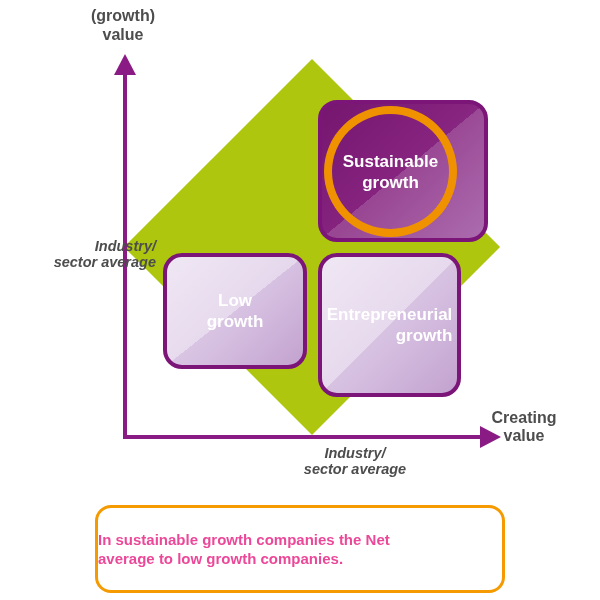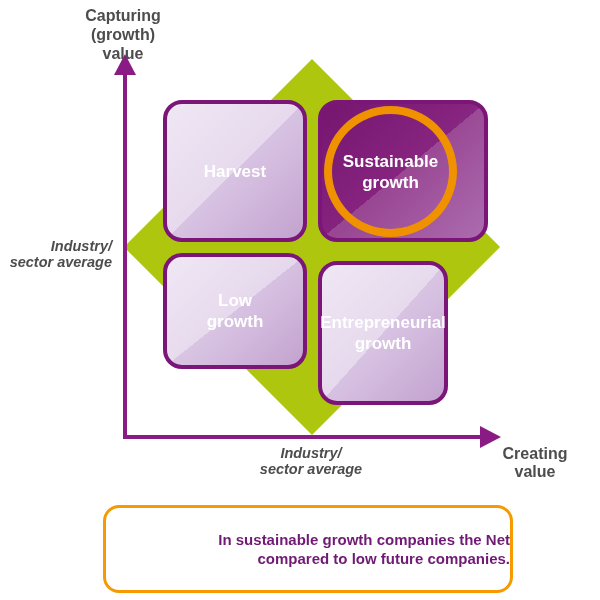--- a/index.html
+++ b/index.html
@@ -26,24 +26,24 @@
     left:480px;top:426px;
     border-top:11px solid transparent;border-bottom:11px solid transparent;
     border-left:21px solid #8a1b84;
   }
   
   .axis-label{
     position:absolute;color:#4d4d4d;font-weight:700;font-size:16px;line-height:19px;
     text-align:center;
   }
   .y-axis-label{left:43px;top:6px;width:160px;}
-  .x-axis-label{left:492px;top:409px;width:86px;line-height:18px;margin-top:36px;}
+  .x-axis-label{left:481px;top:409px;width:86px;line-height:18px;}
   .ref-label{
     position:absolute;color:#4d4d4d;font-weight:700;font-style:italic;
-    font-size:14.5px;line-height:16px;
+    font-size:14.5px;line-height:16px;padding-left:44px;
   }
   .y-ref-label{left:0px;top:238px;width:112px;text-align:right;}
   .x-ref-label{left:230px;top:445px;width:162px;text-align:center;}
   
   .quad{
     position:absolute;border:4px solid #7c1578;border-radius:19px;box-sizing:border-box;
     display:flex;align-items:center;justify-content:center;text-align:center;
   }
   .quad.light{
     background:
@@ -51,49 +51,44 @@
       linear-gradient(135deg,#e6d9ee 0%,#d6c0e1 55%,#c3a2cf 100%);
   }
   .quad.dark{
     background:
       linear-gradient(to bottom right, rgba(255,255,255,0) 50%, rgba(255,255,255,0.16) 50%),
       linear-gradient(135deg,#76166f 0%,#86247f 50%,#9c509f 100%);
   }
   .q-harvest{left:163px;top:100px;width:144px;height:142px;}
   .q-sustainable{left:318px;top:100px;width:170px;height:142px;}
   .q-low{left:163px;top:253px;width:144px;height:116px;}
-  .q-entrepreneurial{left:318px;top:261px;width:130px;height:144px;}
+  .q-entrepreneurial{left:318px;top:253px;width:143px;height:144px;text-align:right;}
   .q-label{color:#ffffff;font-weight:700;font-size:17px;line-height:21px;white-space:nowrap;}
   
   .ring{
     position:absolute;left:2px;top:2px;width:117px;height:115px;
     border:8px solid #f09200;border-radius:50%;
     display:flex;align-items:center;justify-content:center;
   }
   
   .callout{
-    position:absolute;left:103px;top:505px;width:410px;height:88px;box-sizing:border-box;
+    position:absolute;left:95px;top:505px;width:410px;height:88px;box-sizing:border-box;
     background:#ffffff;border:3.5px solid #f59a00;border-radius:16px;
-    display:flex;flex-direction:column;align-items:flex-end;justify-content:center;
-    color:#701a75;font-weight:700;font-size:15px;line-height:19px;text-align:center;
+    display:flex;flex-direction:column;align-items:flex-start;justify-content:center;
+    color:#ec4899;font-weight:700;font-size:15px;line-height:19px;text-align:center;
   }
   .callout div{white-space:nowrap;}
 </style>
 </head>
 <body>
 
 <div class="stage">
 
   <div class="diamond"></div>
 
-  <div class="quad light q-harvest">
-    <div class="q-label">
-      <div>Harvest</div>
-    </div>
-  </div>
 
   <div class="quad dark q-sustainable">
     <div class="ring">
       <div class="q-label">
         <div>Sustainable</div>
         <div>growth</div>
       </div>
     </div>
   </div>
 
@@ -110,21 +105,20 @@
       <div>growth</div>
     </div>
   </div>
 
   <div class="axis y-shaft"></div>
   <div class="axis x-shaft"></div>
   <div class="arrow y-arrow"></div>
   <div class="arrow x-arrow"></div>
 
   <div class="axis-label y-axis-label">
-    <div>Capturing</div>
     <div>(growth)</div>
     <div>value</div>
   </div>
 
   <div class="axis-label x-axis-label">
     <div>Creating</div>
     <div>value</div>
   </div>
 
   <div class="ref-label y-ref-label">
@@ -132,16 +126,16 @@
     <div>sector average</div>
   </div>
 
   <div class="ref-label x-ref-label">
     <div>Industry/</div>
     <div>sector average</div>
   </div>
 
   <div class="callout">
     <div>In sustainable growth companies the Net</div>
-    <div>compared to low future companies.</div>
+    <div>average to low growth companies.</div>
   </div>
 
 </div>
 
 </body></html>

